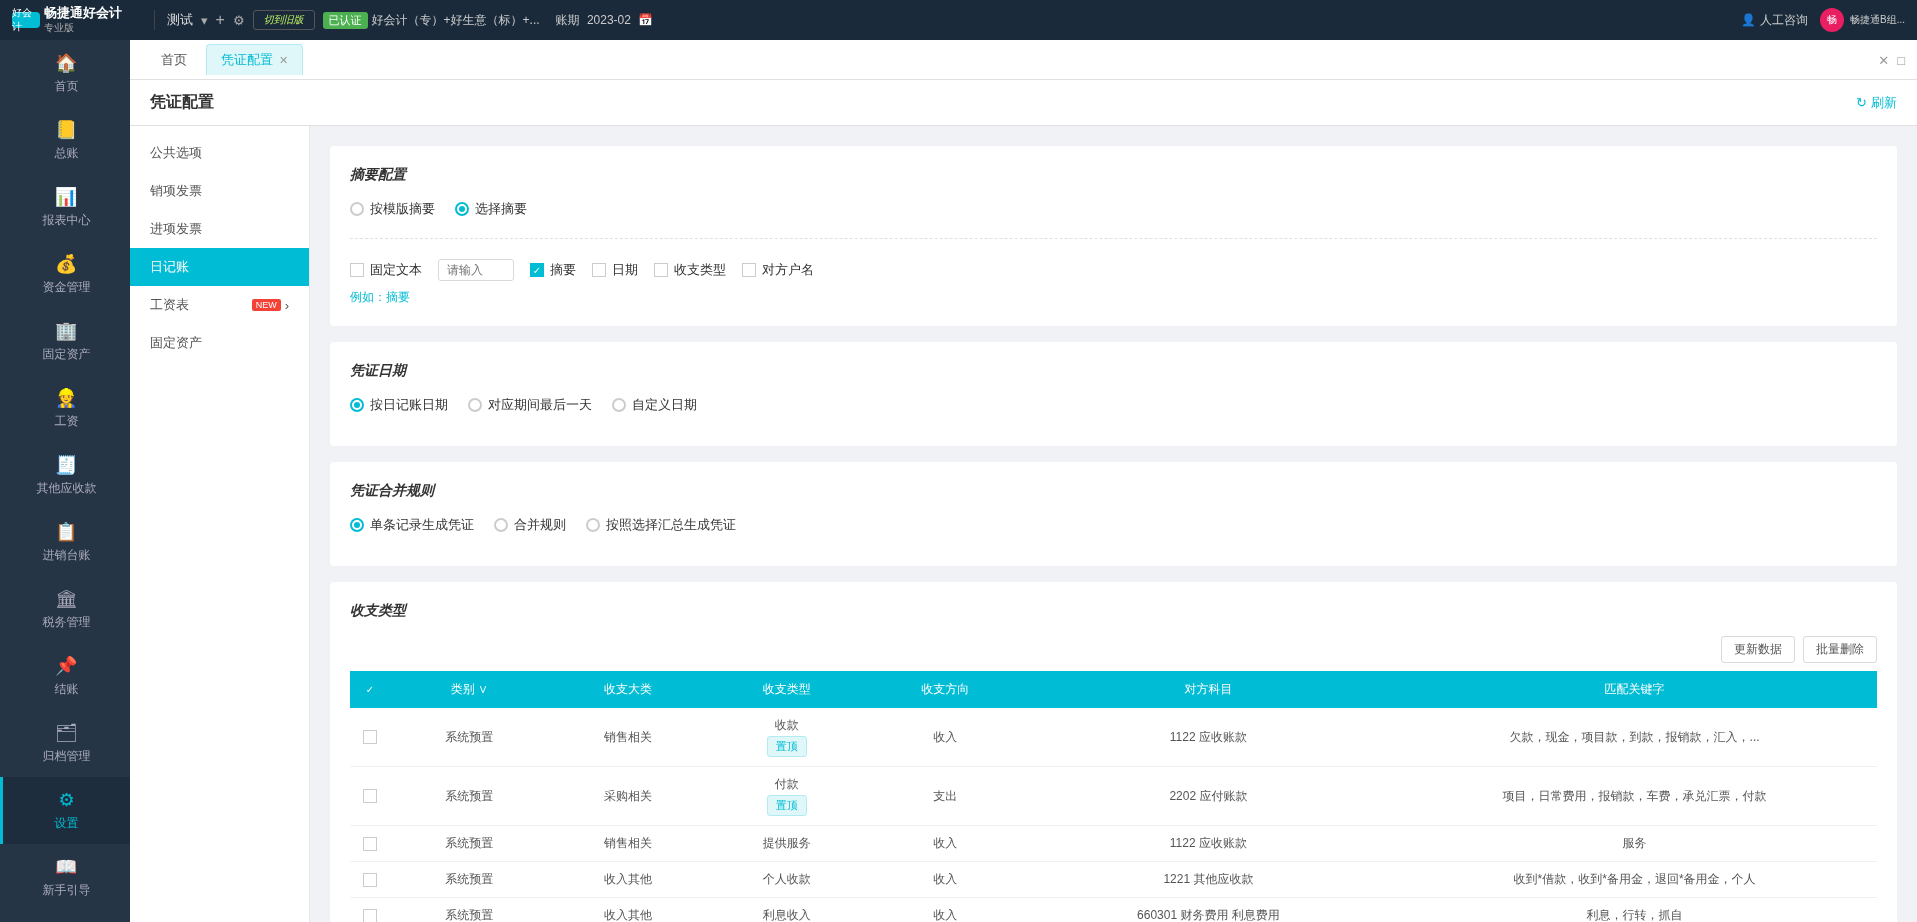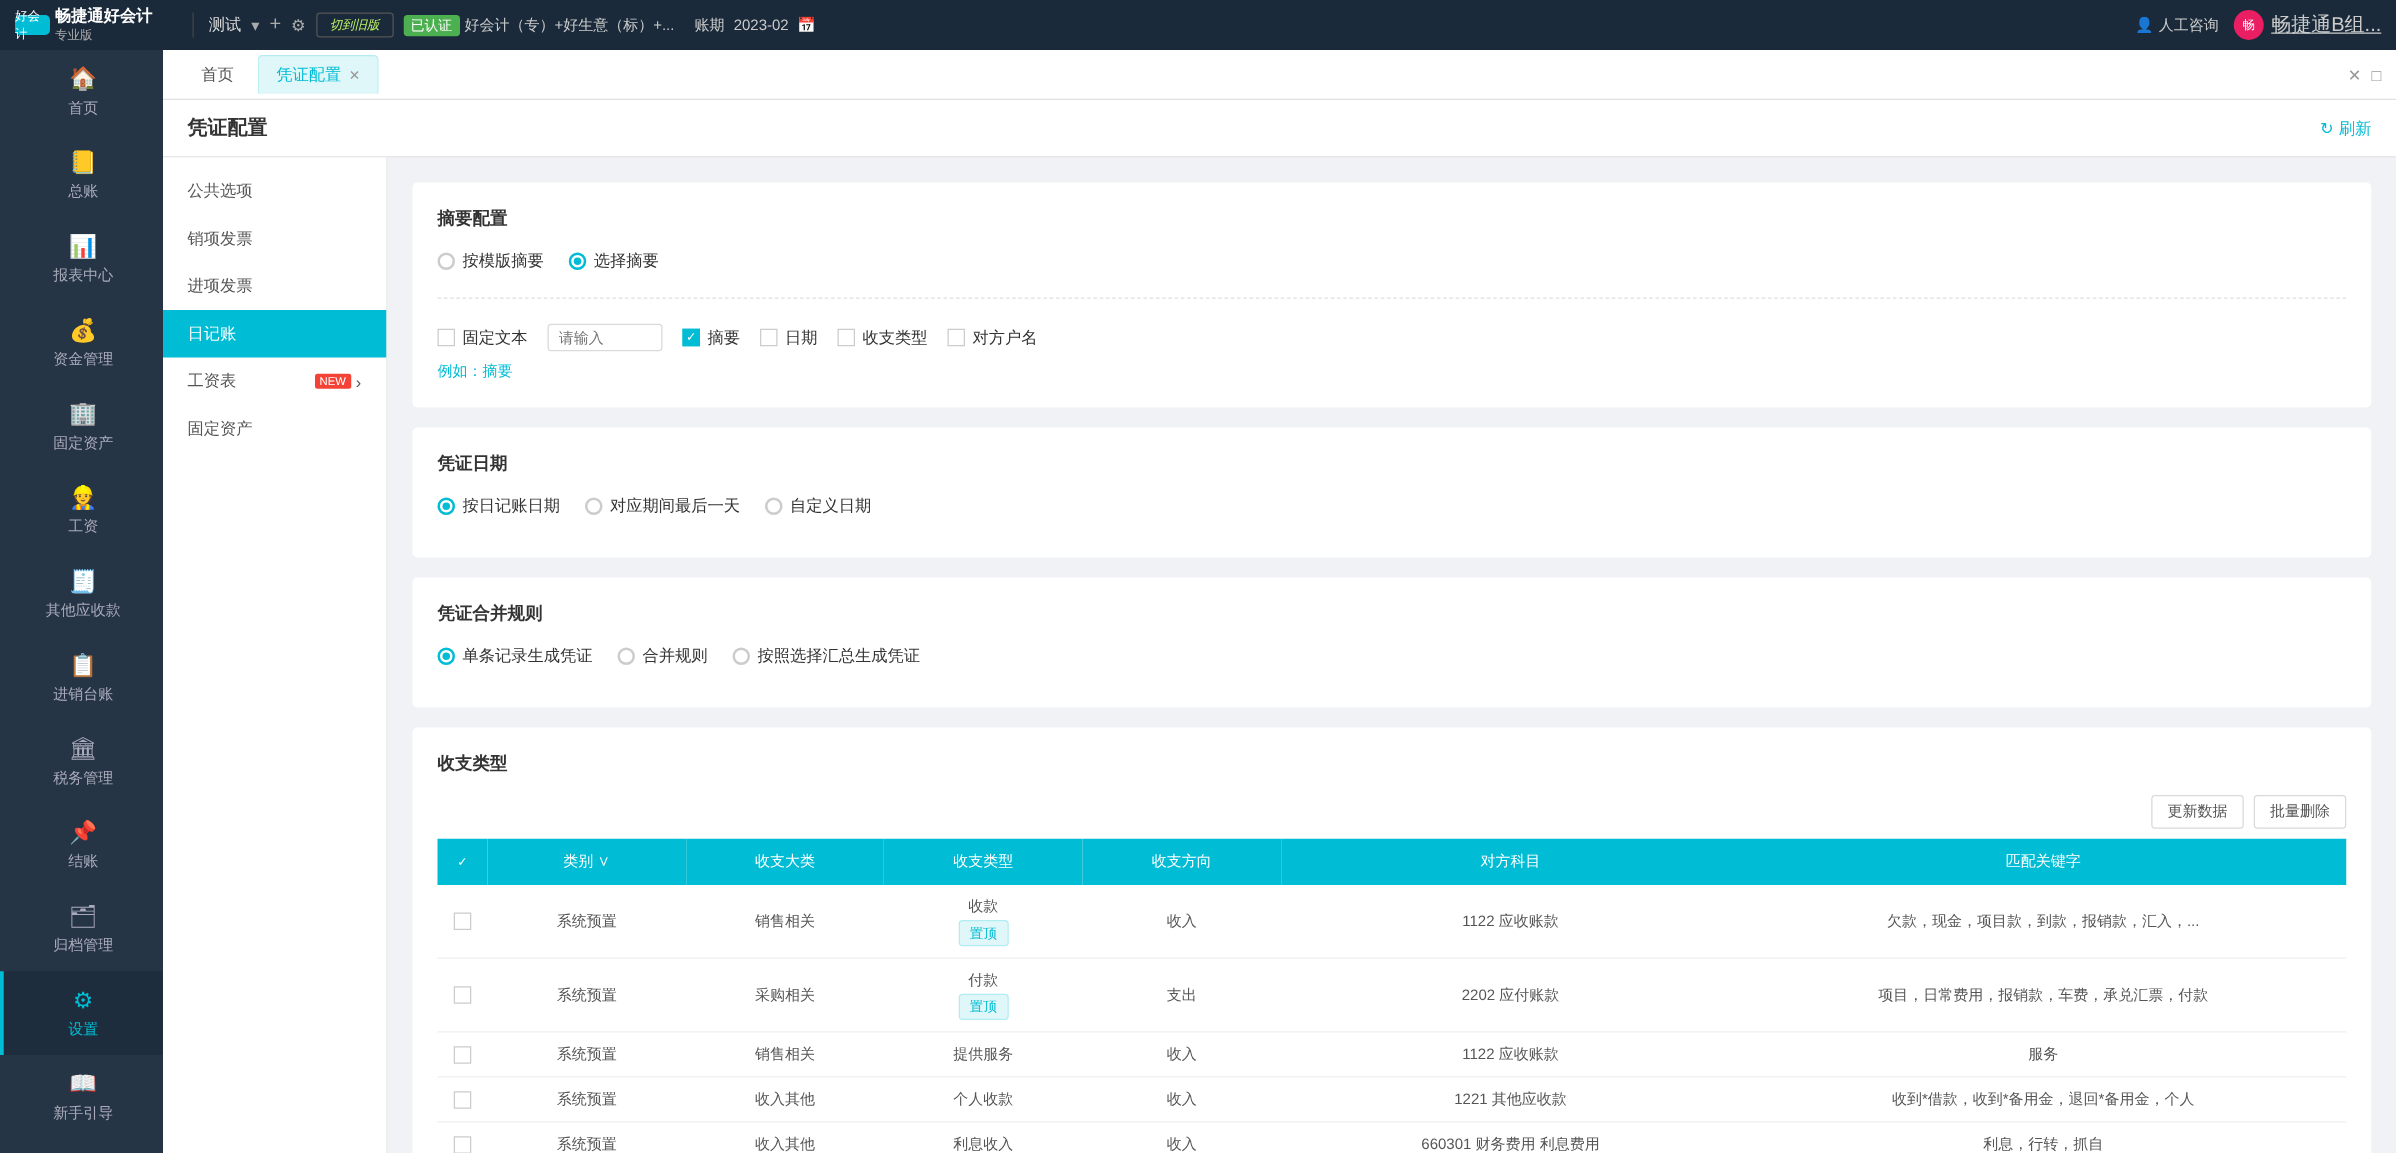--- a/index.html
+++ b/index.html
@@ -24,21 +24,21 @@
       border: 1px solid #555; background: transparent; color: #bef264;
       padding: 2px 10px; border-radius: 3px; cursor: pointer; font-size: 10px; font-style: italic;
     }
     .topbar-badge { display: flex; align-items: center; gap: 4px; color: #ccc; font-size: 12px; }
     .badge-green { background: #4caf50; color: white; padding: 1px 6px; border-radius: 3px; font-size: 11px; }
     .topbar-period { color: #ccc; font-size: 12px; margin-left: 8px; }
     .topbar-right { margin-left: auto; display: flex; align-items: center; gap: 12px; }
     .topbar-service { color: #ccc; font-size: 12px; cursor: pointer; display: flex; align-items: center; gap: 4px; }
     .topbar-user { display: flex; align-items: center; gap: 6px; cursor: pointer; }
     .topbar-avatar { width: 24px; height: 24px; background: #e91e63; border-radius: 50%; display: flex; align-items: center; justify-content: center; color: white; font-size: 10px; }
-    .topbar-username { color: #ccc; font-size: 16px; text-decoration: underline; }
+    .topbar-username { color: #ccc; font-size: 10px; }
 
     
     .sidebar {
       position: fixed; top: 40px; left: 0; bottom: 0; width: 130px;
       background: #253545; z-index: 99; overflow-y: auto;
     }
     .sidebar-item {
       display: flex; flex-direction: column; align-items: center; justify-content: center;
       padding: 12px 0; cursor: pointer; color: #aab; font-size: 12px; gap: 4px;
       border-left: 3px solid transparent;
@@ -96,37 +96,37 @@
       display: flex; align-items: center; justify-content: space-between;
     }
     .left-nav-item.active { background: #00bcd4; color: #fff; }
     .new-badge { background: #f44336; color: white; font-size: 9px; padding: 1px 4px; border-radius: 2px; margin-left: 4px; }
 
     
     .right-content { flex: 1; padding: 20px; overflow-y: auto; }
 
     
     .section { background: #fff; margin-bottom: 16px; padding: 20px; border-radius: 4px; }
-    .section-title { font-size: 14px; font-weight: bold; color: #333; margin-bottom: 16px; }
+    .section-title { font-size: 14px; font-weight: bold; color: #333; margin-bottom: 16px; font-style: italic; }
 
     
     .radio-group { display: flex; align-items: center; gap: 20px; margin-bottom: 12px; }
     .radio-item { display: flex; align-items: center; gap: 6px; cursor: pointer; font-size: 13px; }
     .radio-circle { width: 14px; height: 14px; border-radius: 50%; border: 2px solid #ccc; display: flex; align-items: center; justify-content: center; }
     .radio-circle.checked { border-color: #00bcd4; }
     .radio-circle.checked::after { content: ''; width: 6px; height: 6px; background: #00bcd4; border-radius: 50%; }
 
     
     .checkbox-group { display: flex; align-items: center; gap: 16px; margin-bottom: 8px; }
     .checkbox-item { display: flex; align-items: center; gap: 6px; cursor: pointer; font-size: 13px; }
     .checkbox-box { width: 14px; height: 14px; border: 1px solid #ccc; background: #fff; display: flex; align-items: center; justify-content: center; }
     .checkbox-box.checked { background: #00bcd4; border-color: #00bcd4; color: white; font-size: 10px; }
     .text-input {
       border: 1px solid #d9d9d9; border-radius: 3px; padding: 3px 8px;
-      font-size: 12px; color: #999; width: 92px; outline: none;
+      font-size: 12px; color: #999; width: 76px; outline: none;
     }
     .example-text { color: #00bcd4; font-size: 12px; margin-top: 4px; }
 
     
     .section-divider { border: none; border-top: 1px dashed #e0e0e0; margin: 20px 0; }
 
     
     .table-toolbar { display: flex; justify-content: flex-end; gap: 8px; margin-bottom: 8px; }
     .btn-outline {
       border: 1px solid #d9d9d9; background: #fff; padding: 4px 12px;

